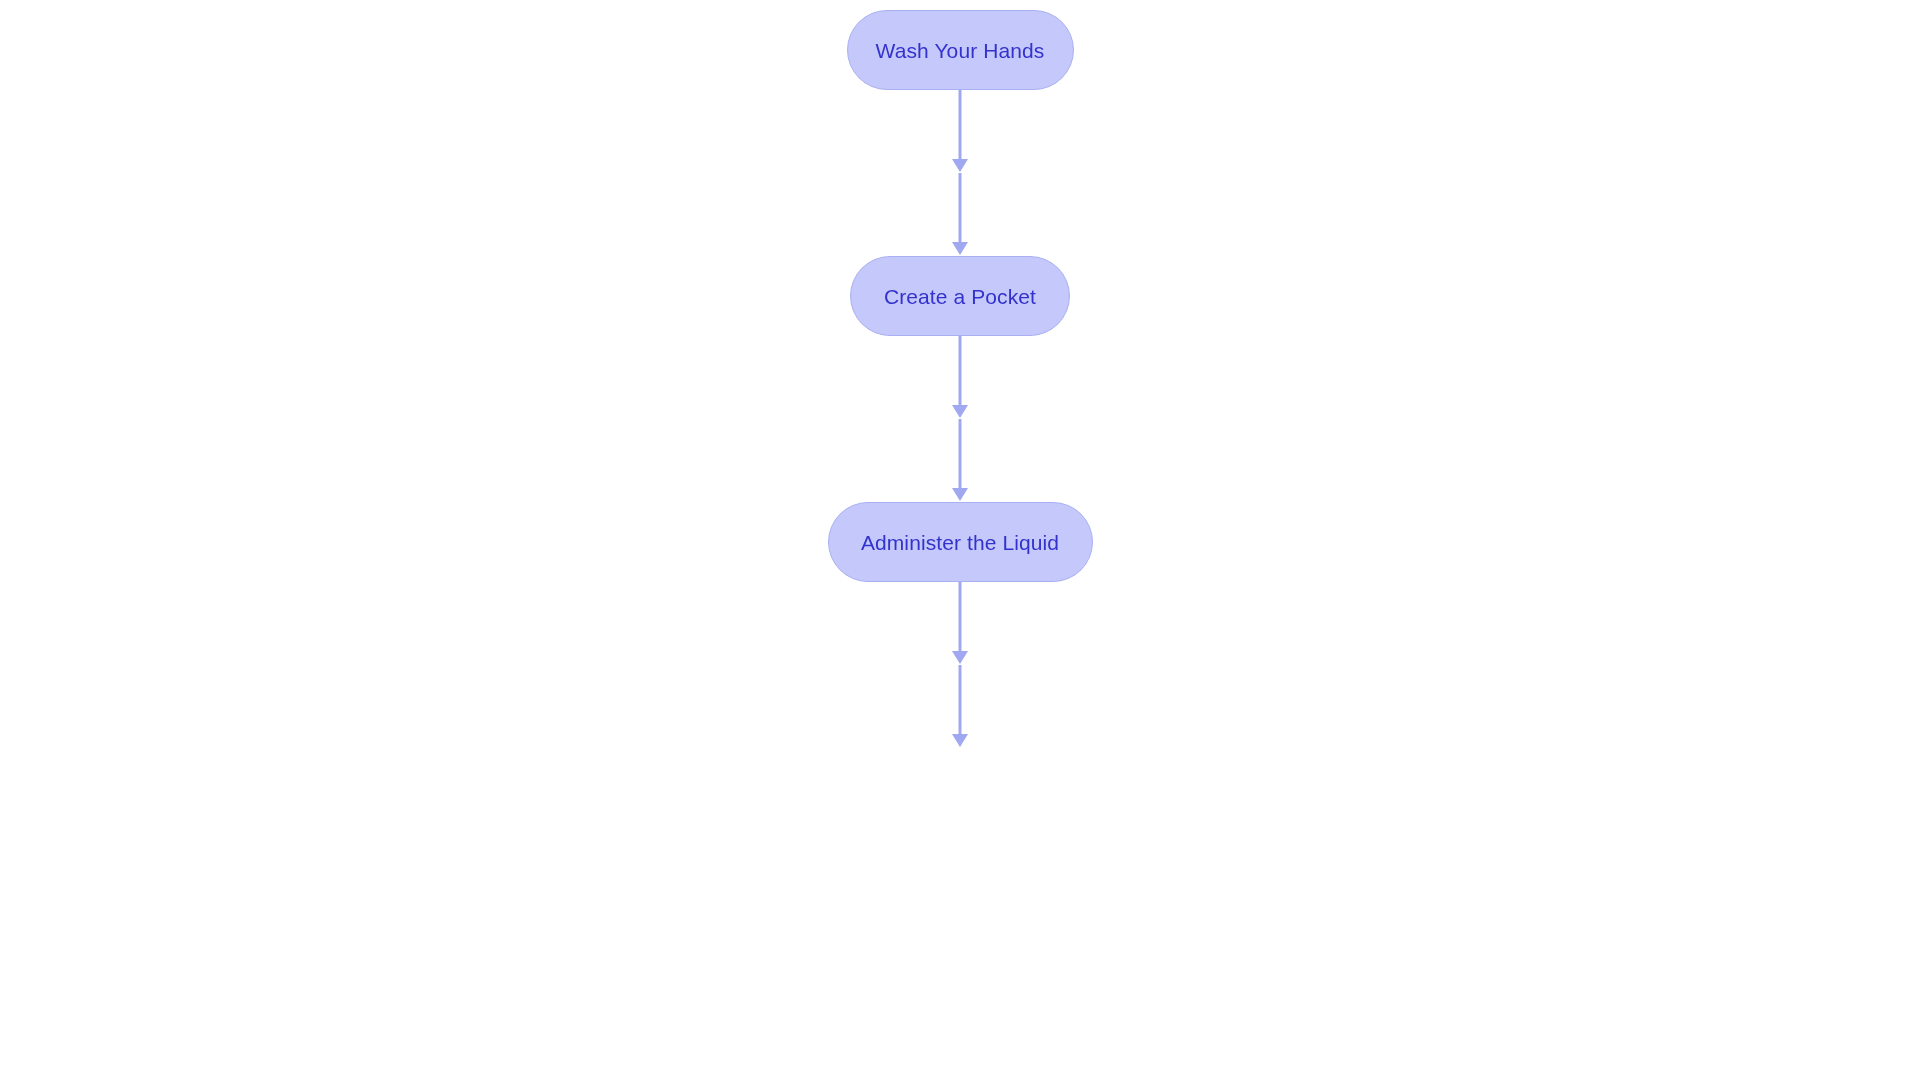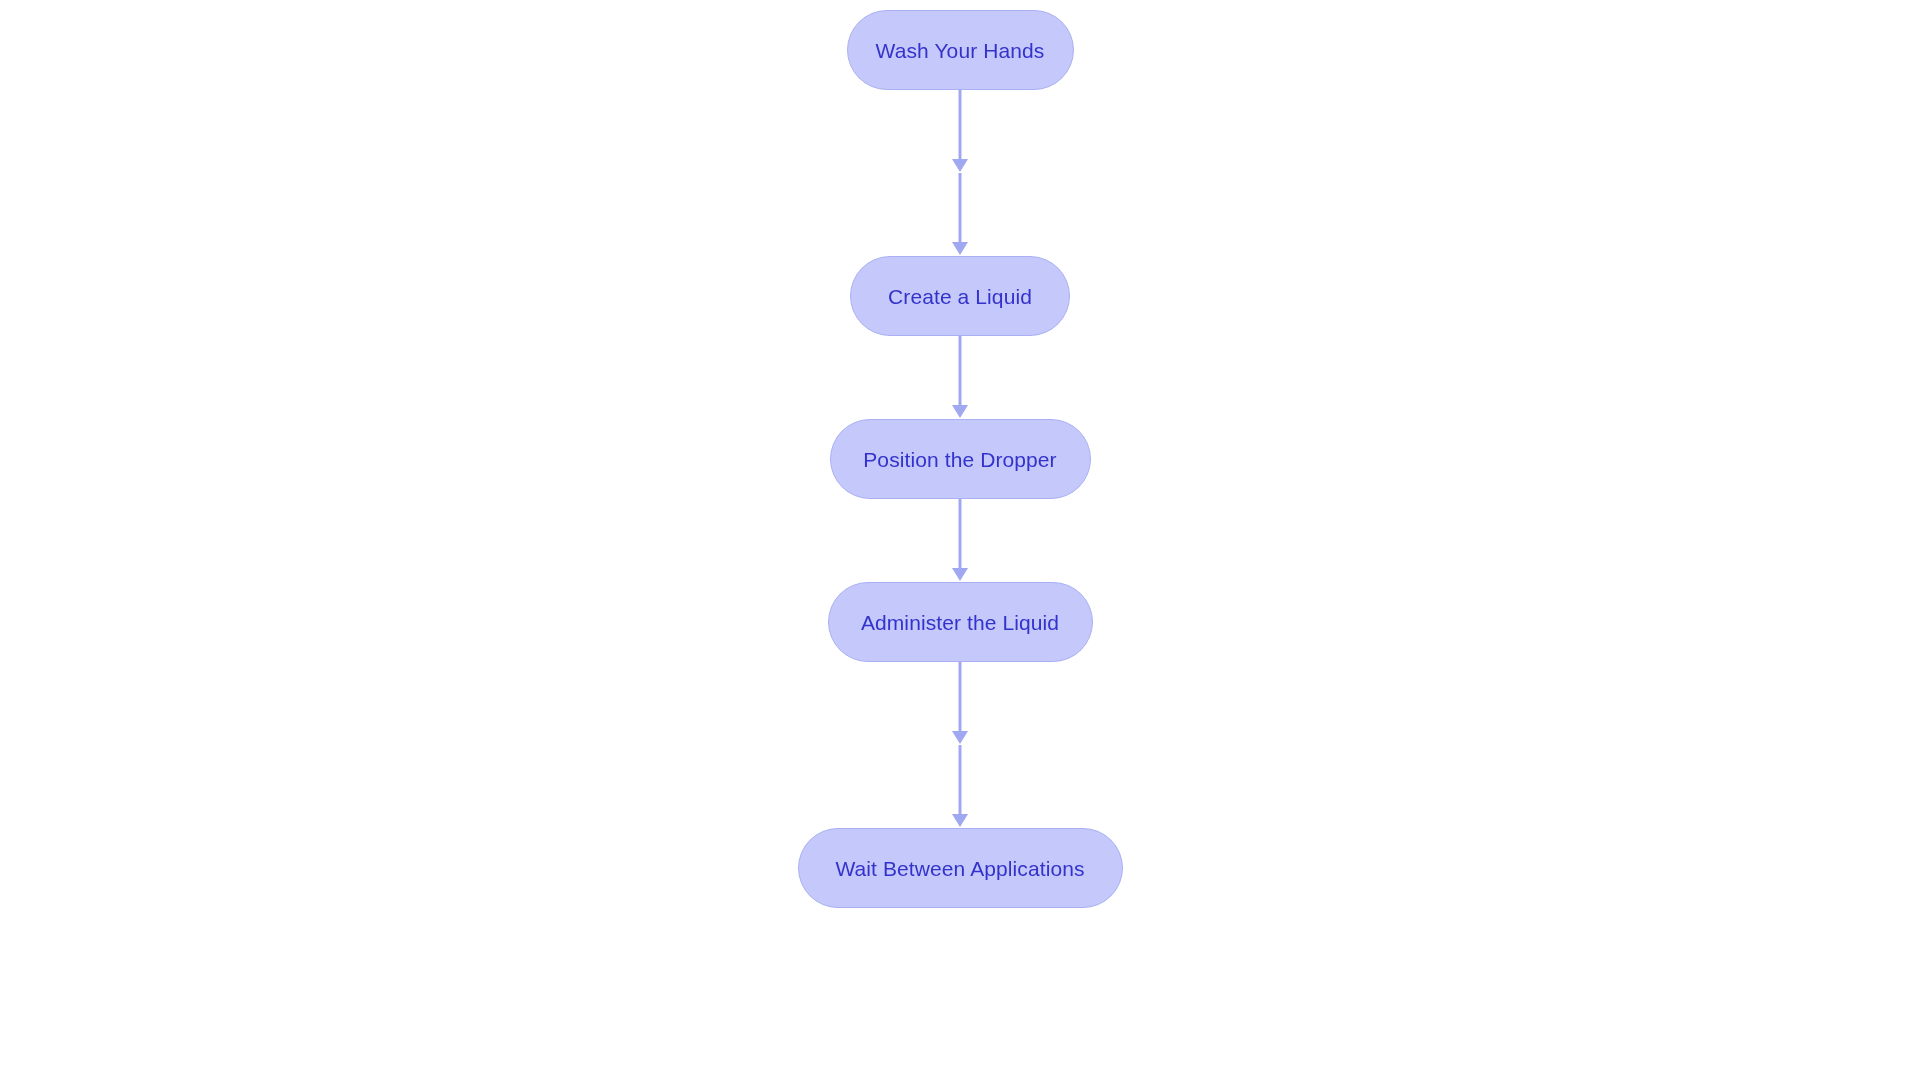--- a/index.html
+++ b/index.html
@@ -103,33 +103,30 @@
 
 
     <div class="connector">
       <svg width="20" height="83" viewBox="0 0 20 83" xmlns="http://www.w3.org/2000/svg">
         <line x1="10" y1="0" x2="10" y2="71" stroke="#9fa8f0" stroke-width="3"></line>
         <polygon points="2,69 18,69 10,82" fill="#9fa8f0"></polygon>
       </svg>
     </div>
 
     <div class="node w-n2">
-      <span class="node-label">Create a Liquid</span>
+      <span class="node-label">Create a Pocket</span>
     </div>
 
     <div class="connector">
       <svg width="20" height="83" viewBox="0 0 20 83" xmlns="http://www.w3.org/2000/svg">
         <line x1="10" y1="0" x2="10" y2="71" stroke="#9fa8f0" stroke-width="3"></line>
         <polygon points="2,69 18,69 10,82" fill="#9fa8f0"></polygon>
       </svg>
     </div>
 
-    <div class="node w-n3">
-      <span class="node-label">Position the Dropper</span>
-    </div>
 
     <div class="connector">
       <svg width="20" height="83" viewBox="0 0 20 83" xmlns="http://www.w3.org/2000/svg">
         <line x1="10" y1="0" x2="10" y2="71" stroke="#9fa8f0" stroke-width="3"></line>
         <polygon points="2,69 18,69 10,82" fill="#9fa8f0"></polygon>
       </svg>
     </div>
 
     <div class="node w-n4">
       <span class="node-label">Administer the Liquid</span>
@@ -143,18 +140,15 @@
     </div>
 
 
     <div class="connector">
       <svg width="20" height="83" viewBox="0 0 20 83" xmlns="http://www.w3.org/2000/svg">
         <line x1="10" y1="0" x2="10" y2="71" stroke="#9fa8f0" stroke-width="3"></line>
         <polygon points="2,69 18,69 10,82" fill="#9fa8f0"></polygon>
       </svg>
     </div>
 
-    <div class="node w-n6">
-      <span class="node-label">Wait Between Applications</span>
-    </div>
 
   </div>
 </div>
 
 </body></html>

